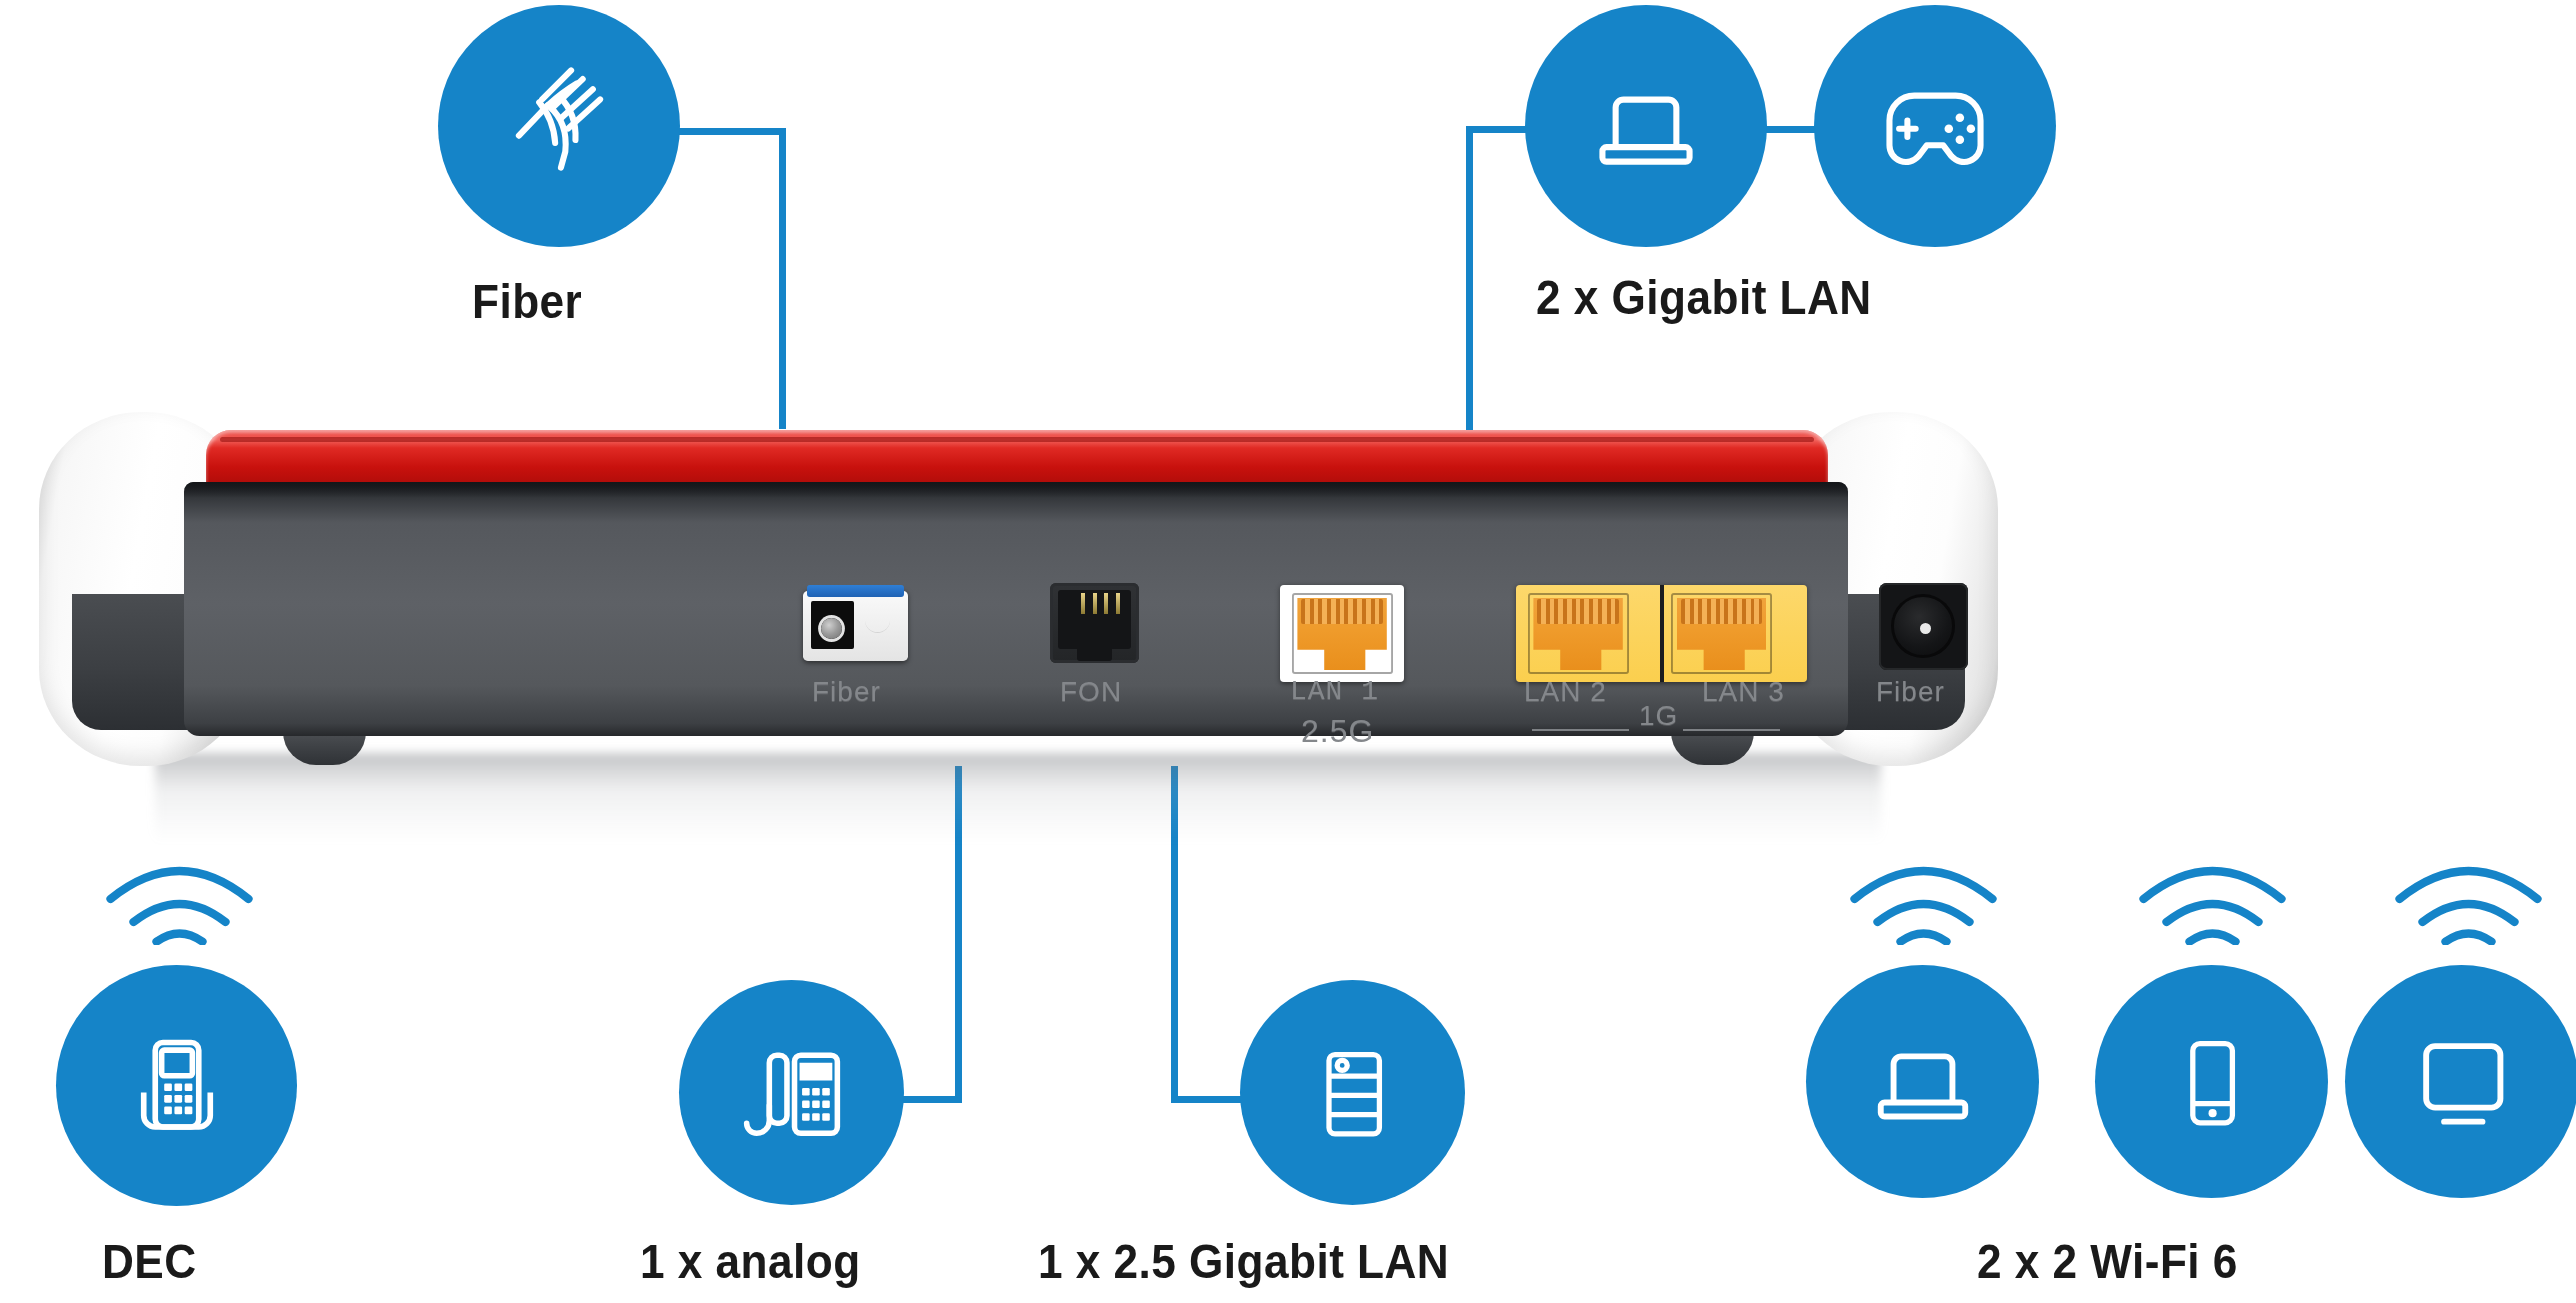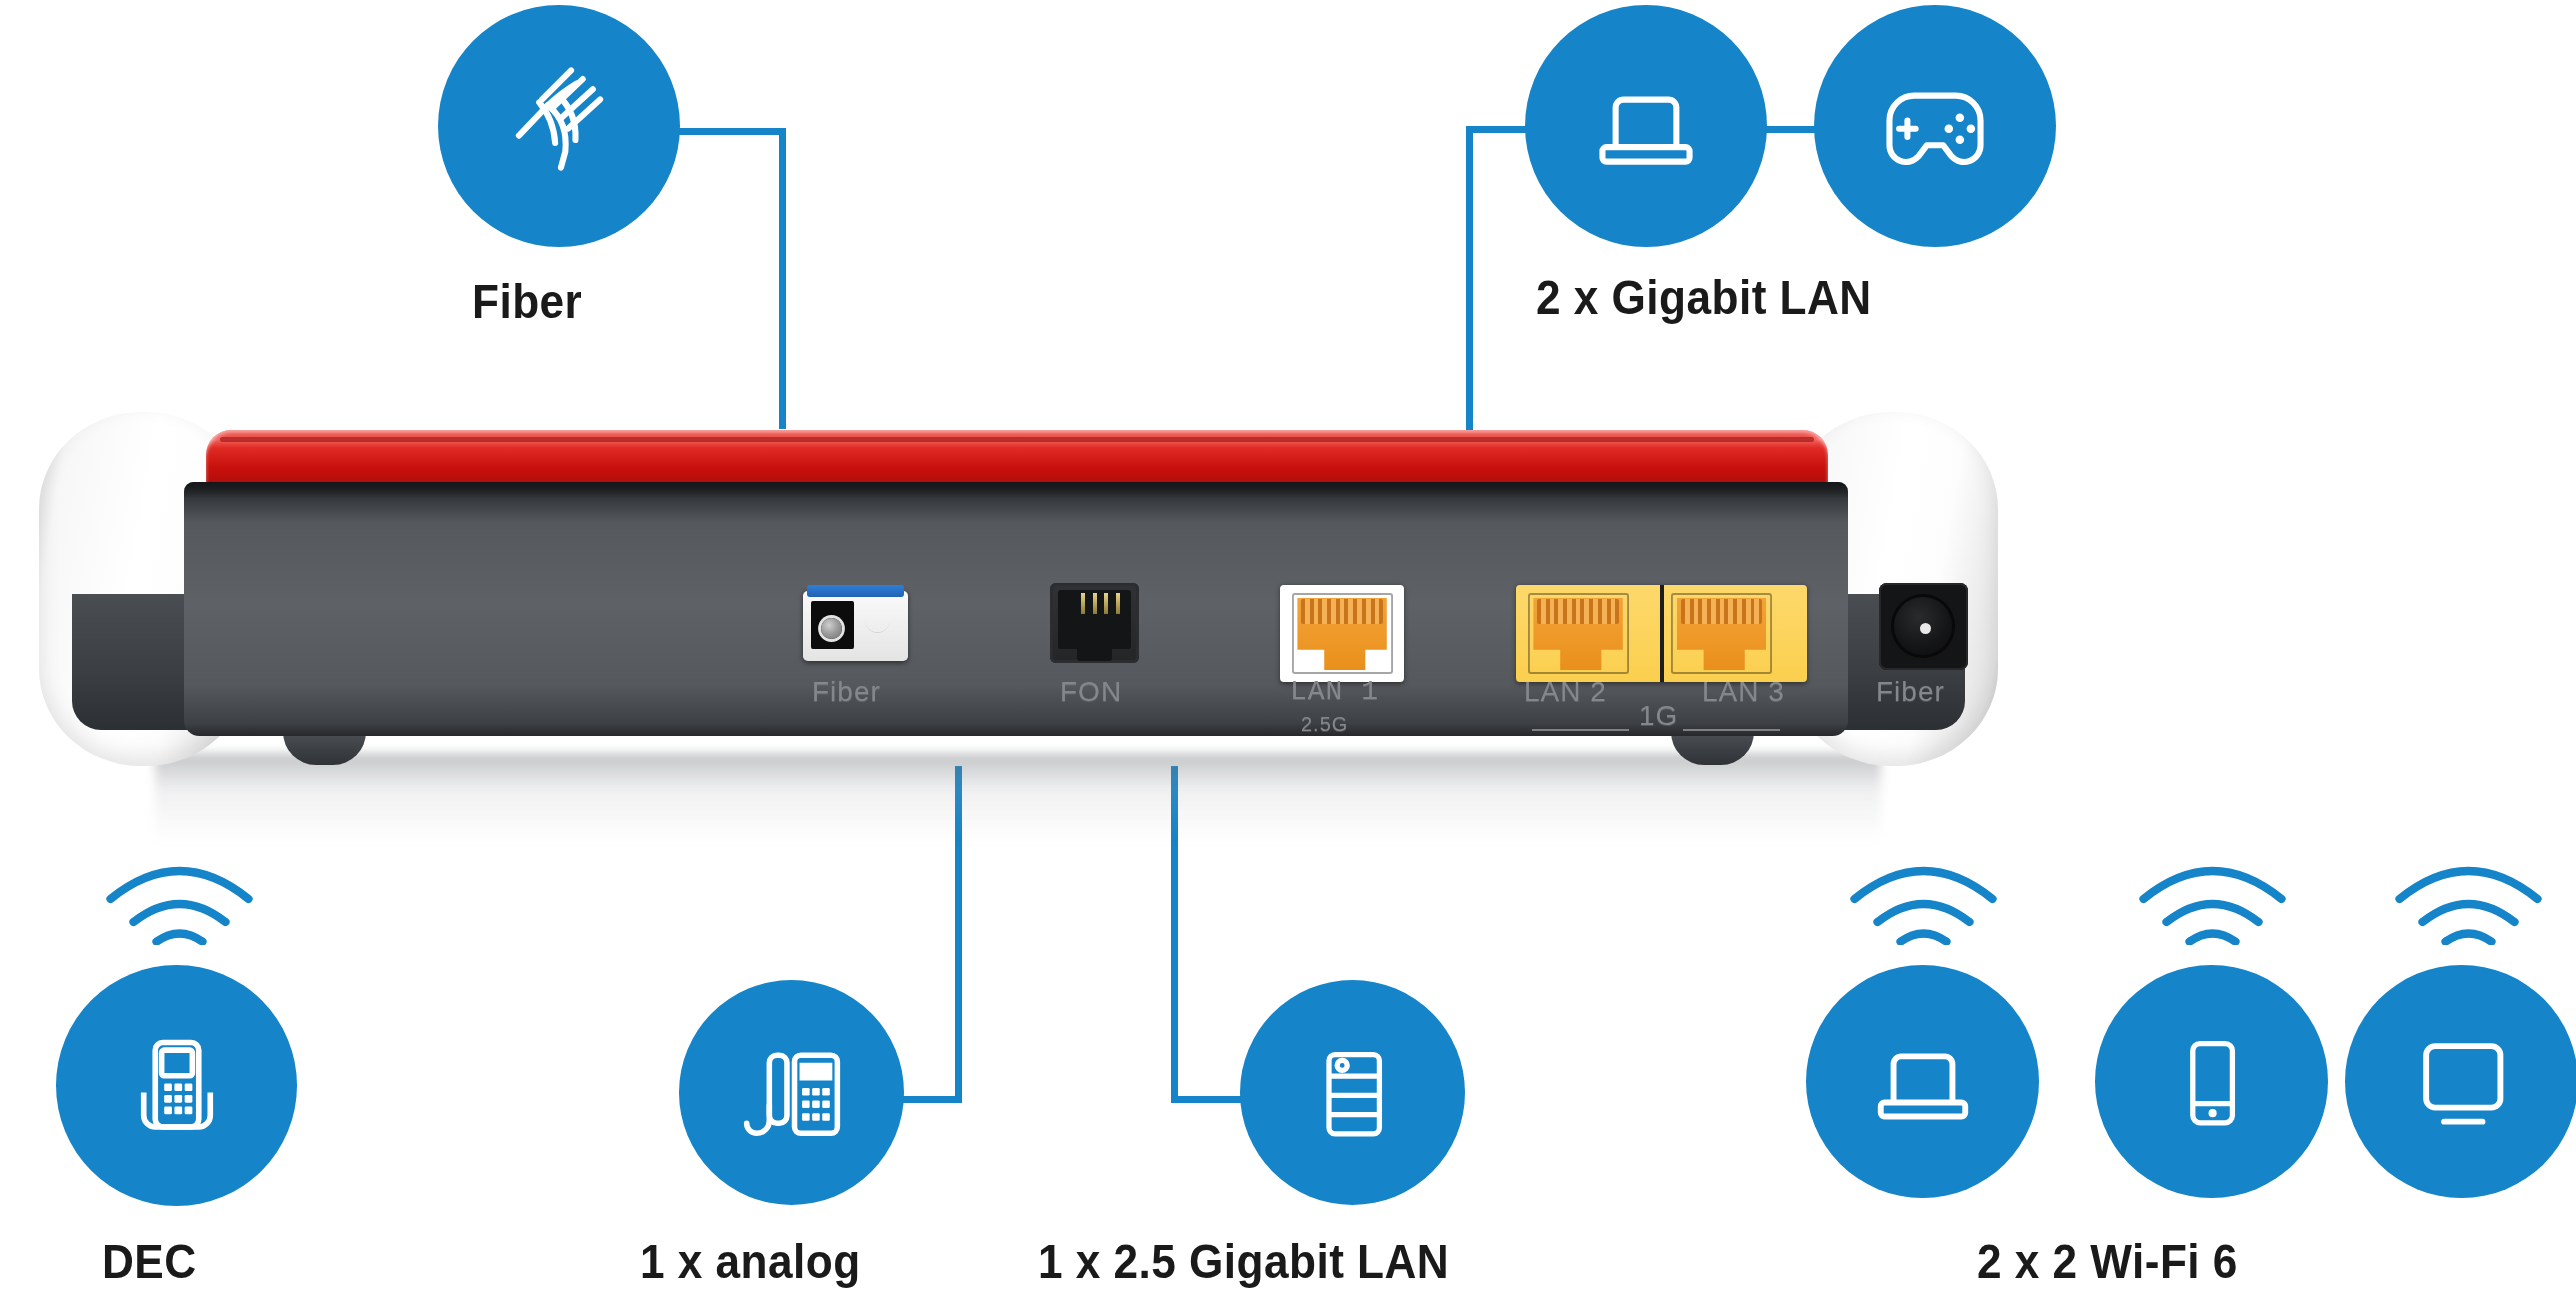--- a/index.html
+++ b/index.html
@@ -269,21 +269,21 @@
   
   .plabel {
     position:absolute;
     color: #84878b;
     font-size: 28px;
     font-family: "Liberation Sans", sans-serif;
     white-space: nowrap;
     text-shadow: 0 1px 0 rgba(255,255,255,0.14);
     letter-spacing: 1px;
   }
-  .plabel.sub { font-size: 20px; }
+  .plabel.sub { font-size: 32px; }
   .bracket {
     position:absolute;
     height:1.9px; background:#7e8185;
   }
 </style>
 </head>
 <body>
 
 <div id="stage">
 

